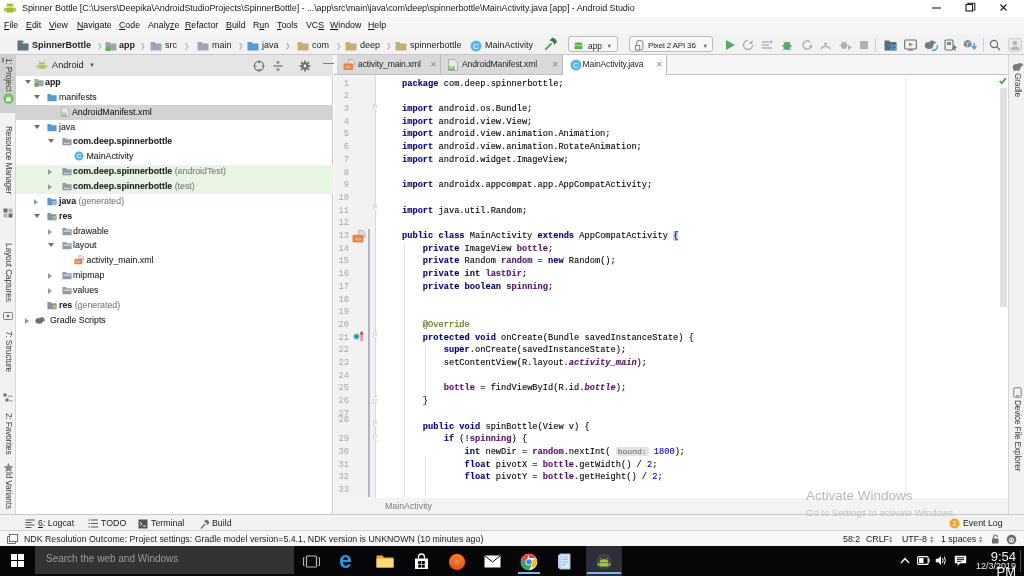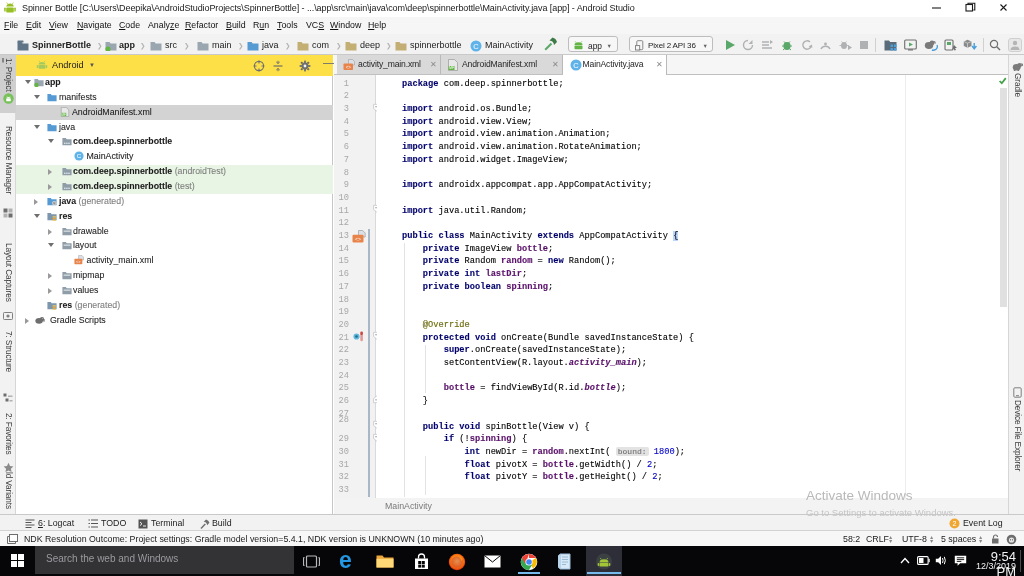--- a/index.html
+++ b/index.html
@@ -17,21 +17,21 @@
 #toolbar { left:0; top:34px; width:1024px; height:21px; background:#f2f2f2; border-bottom:1px solid #c9c9c9; }
 .crumb { position:absolute; top:6px; font-size:9px; color:#222; white-space:nowrap; }
 .crumb.b { font-weight:bold; }
 .chev { position:absolute; top:7.5px; font-size:6.5px; color:#b4b4b4; }
 .combo { position:absolute; top:2px; height:16px; border:1px solid #bdbdbd; border-radius:3px; background:#f7f7f7; font-size:8.8px; color:#222; }
 
 #lstripe { left:0; top:55px; width:16px; height:459px; background:#f2f2f2; border-right:1px solid #d6d6d6; }
 .vtext { position:absolute; writing-mode:vertical-lr; font-size:8.3px; letter-spacing:-0.15px; color:#3c3c3c; white-space:nowrap; left:3.5px; }
 
 #panel { left:16px; top:55px; width:317px; height:459px; background:#fff; border-right:1px solid #c6c6c6; }
-#panelhead { left:16px; top:55px; width:317px; height:21px; background:#fde047; }
+#panelhead { left:16px; top:55px; width:317px; height:21px; background:#e5e5e5; }
 .trow { position:absolute; left:0; width:317px; height:15px; font-size:8.8px; color:#1c1c1c; white-space:nowrap; -webkit-text-stroke:0.15px rgba(0,0,0,0.4); }
 .trow .t { position:absolute; top:1.5px; }
 .arr { position:absolute; top:4.5px; width:0; height:0; }
 .arr.open { border-left:3.5px solid transparent; border-right:3.5px solid transparent; border-top:4.5px solid #6e6e6e; }
 .arr.clos { border-top:3.5px solid transparent; border-bottom:3.5px solid transparent; border-left:4.5px solid #9a9a9a; }
 .gray { color:#8c8c8c; font-weight:normal; }
 #tree { left:16px; top:75.5px; width:317px; height:260px; }
 .icn { position:absolute; top:1.5px; }
 
 #tabbar { left:334px; top:55px; width:674px; height:20px; background:#f6f6f6; border-bottom:1px solid #c0c0c0; }
@@ -660,21 +660,21 @@
       <path d="M2.5 2.5 h-2 v7 h8 v-2" fill="none" stroke="#6e6e6e" stroke-width="1"></path>
     </svg>
 <span class="abs" style="left:24px;top:3px">NDK Resolution Outcome: Project settings: Gradle model version=5.4.1, NDK version is UNKNOWN (10 minutes ago)</span>
 <span class="abs" style="left:843px;top:3px">58:2</span>
 <span class="abs" style="left:866px;top:3px">CRLF</span>
     <span class="abs" style="left:888px;top:3px;font-size:5.3px;color:#8a8a8a">▲</span>
     <span class="abs" style="left:888px;top:7px;font-size:5.3px;color:#8a8a8a">▼</span>
 <span class="abs" style="left:902px;top:3px">UTF-8</span>
     <span class="abs" style="left:929px;top:3px;font-size:5.3px;color:#8a8a8a">▲</span>
     <span class="abs" style="left:929px;top:7px;font-size:5.3px;color:#8a8a8a">▼</span>
-<span class="abs" style="left:941px;top:3px">5 spaces</span>
+<span class="abs" style="left:941px;top:3px">1 spaces</span>
     <span class="abs" style="left:978px;top:3px;font-size:5.3px;color:#8a8a8a">▲</span>
     <span class="abs" style="left:978px;top:7px;font-size:5.3px;color:#8a8a8a">▼</span>
 <svg class="abs" style="left:990px;top:3px" width="10" height="10" viewBox="0 0 10 10">
       <rect x="2" y="4.5" width="6.5" height="5" fill="#6e6e6e"></rect>
       <path d="M3.5 4.5 V3 a2 2 0 0 1 4 0" fill="none" stroke="#6e6e6e" stroke-width="1.2"></path>
     </svg>
 <svg class="abs" style="left:1006px;top:2.5px" width="11" height="11" viewBox="0 0 11 11">
       <circle cx="5.5" cy="5.5" r="4.8" fill="#6e6e6e"></circle>
       <rect x="2.5" y="2" width="6" height="2.4" rx="0.4" fill="#6e6e6e"></rect>
       <circle cx="5.5" cy="6" r="2.6" fill="#e8e8e8"></circle>

